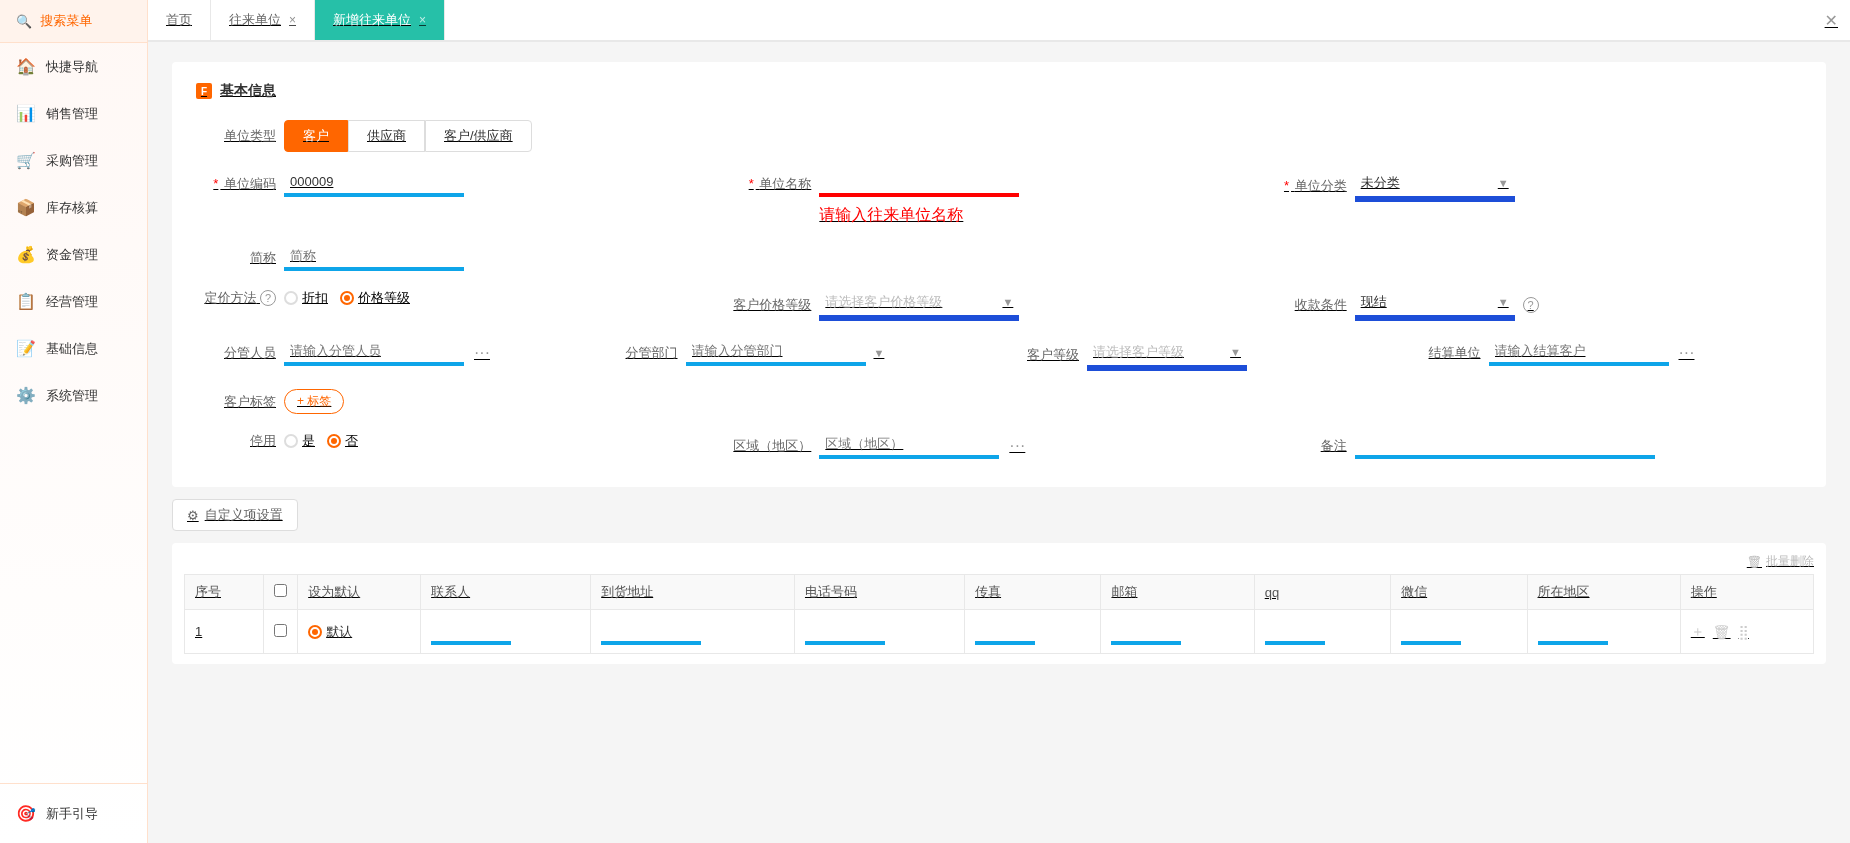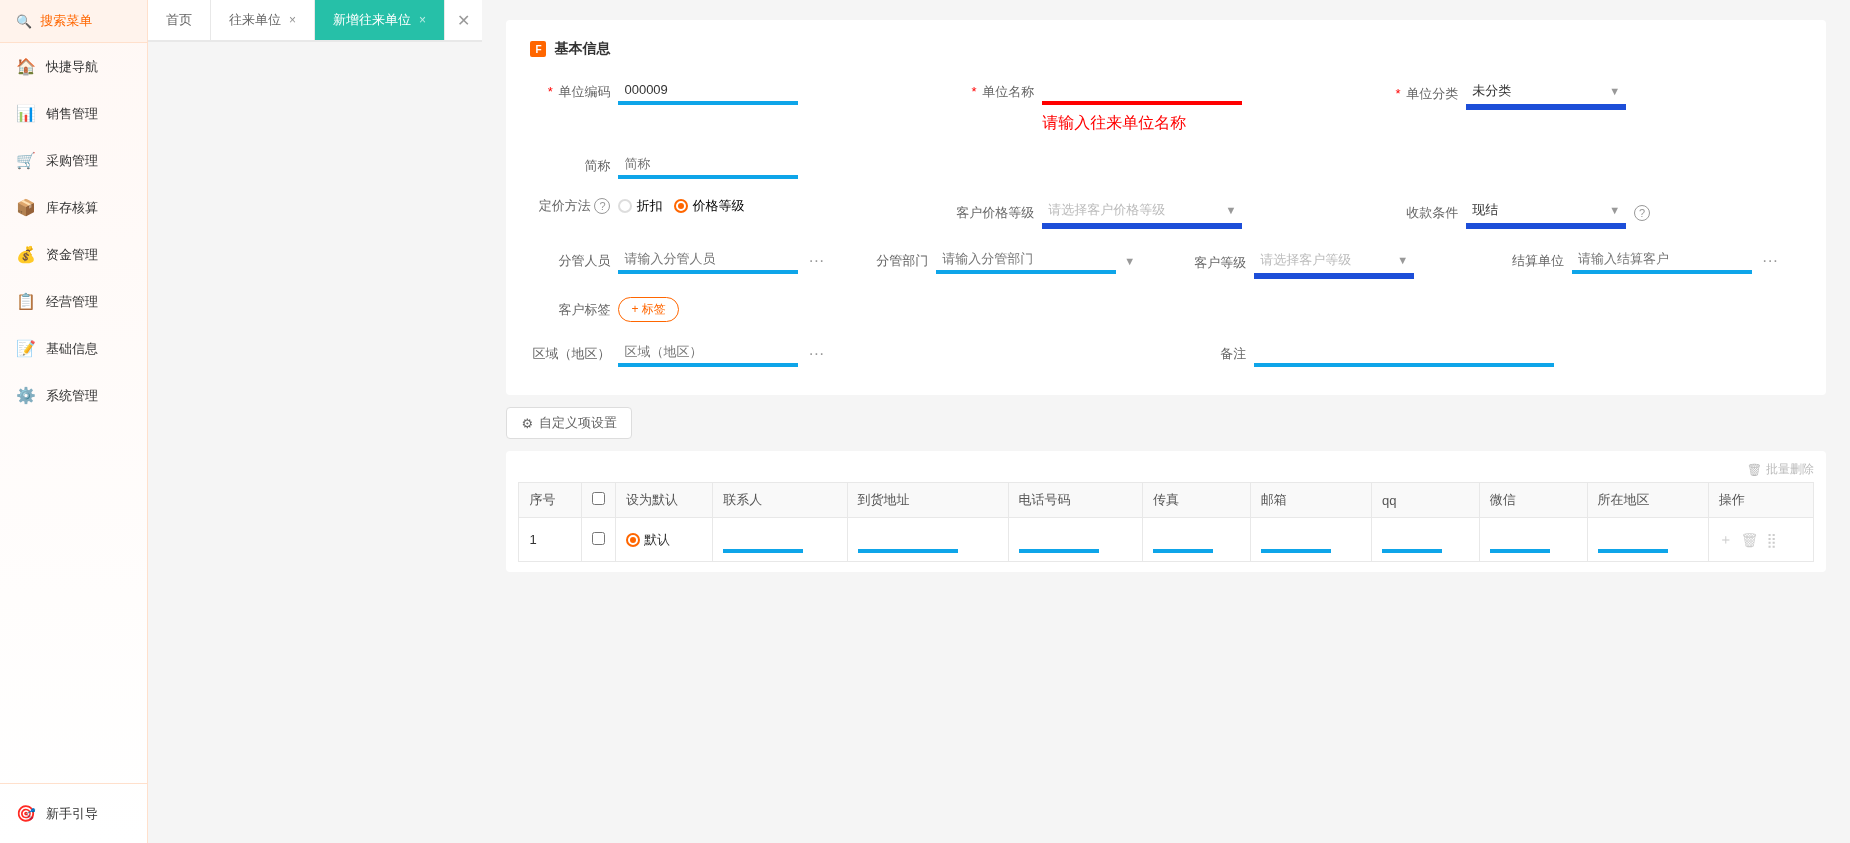--- a/index.html
+++ b/index.html
@@ -40,22 +40,23 @@
       margin-top: auto;
       border-top: 1px solid #ffe0cc;
       padding: 10px 0;
     }
     .sidebar-footer .sidebar-item { padding: 10px 16px; }
 
     
     .main {
       flex: 1;
       display: flex;
-      flex-direction: row;
+      flex-direction: column;
       overflow: hidden;
+      text-decoration: underline;
     }
 
     
     .tabs-bar {
       background: #fff;
       border-bottom: 2px solid #e8e8e8;
       display: flex;
       align-items: stretch;
       height: 42px;
       flex-shrink: 0;
@@ -429,20 +430,30 @@
   </div>
 
   <div class="content">
     <div class="form-card">
 
       <div class="section-title">
         <span class="divider-icon">F</span>
         <span>基本信息</span>
       </div>
 
+      <div class="form-row">
+        <div class="form-field">
+          <span class="form-label">单位类型</span>
+          <div class="unit-type-group">
+            <button class="unit-type-btn active">客户</button>
+            <button class="unit-type-btn">供应商</button>
+            <button class="unit-type-btn">客户/供应商</button>
+          </div>
+        </div>
+      </div>
 
       <div class="form-row">
 
         <div class="form-field">
           <span class="form-label">
             <span class="required-star">*</span>
             <span>单位编码</span>
           </span>
           <input class="form-input" type="text" value="000009" style="">
         </div>
@@ -549,20 +560,35 @@
 
       <div class="form-row">
         <div class="form-field">
           <span class="form-label">客户标签</span>
           <button class="tag-btn">+ 标签</button>
         </div>
       </div>
 
       <div class="form-row">
 
+        <div class="form-field">
+          <span class="form-label">停用</span>
+          <div class="radio-group">
+            <div class="radio-item">
+              <div class="radio-circle"></div>
+              <span>是</span>
+            </div>
+            <div class="radio-item">
+              <div class="radio-circle checked">
+                <div class="radio-dot"></div>
+              </div>
+              <span>否</span>
+            </div>
+          </div>
+        </div>
 
         <div class="form-field">
           <span class="form-label">区域（地区）</span>
           <input class="form-input" type="text" placeholder="区域（地区）" style="">
           <span class="dots-btn">···</span>
         </div>
 
         <div class="form-field">
           <span class="form-label">备注</span>
           <input class="form-input" type="text" placeholder="" style="width: 300px;">

